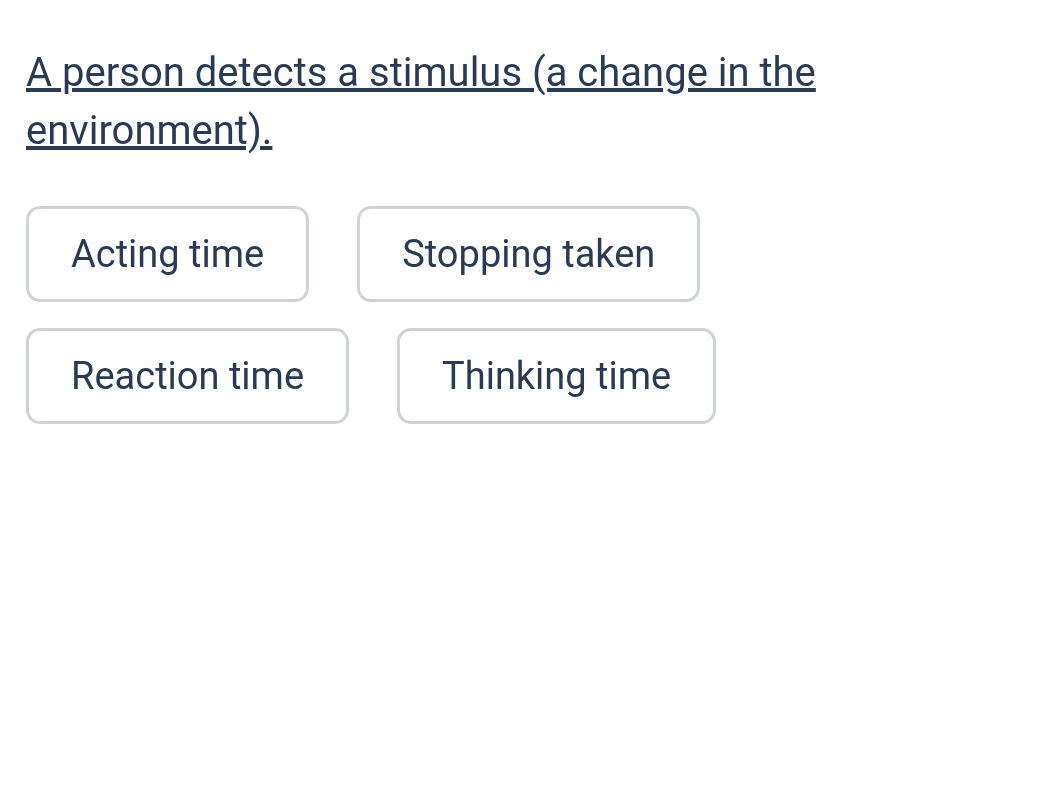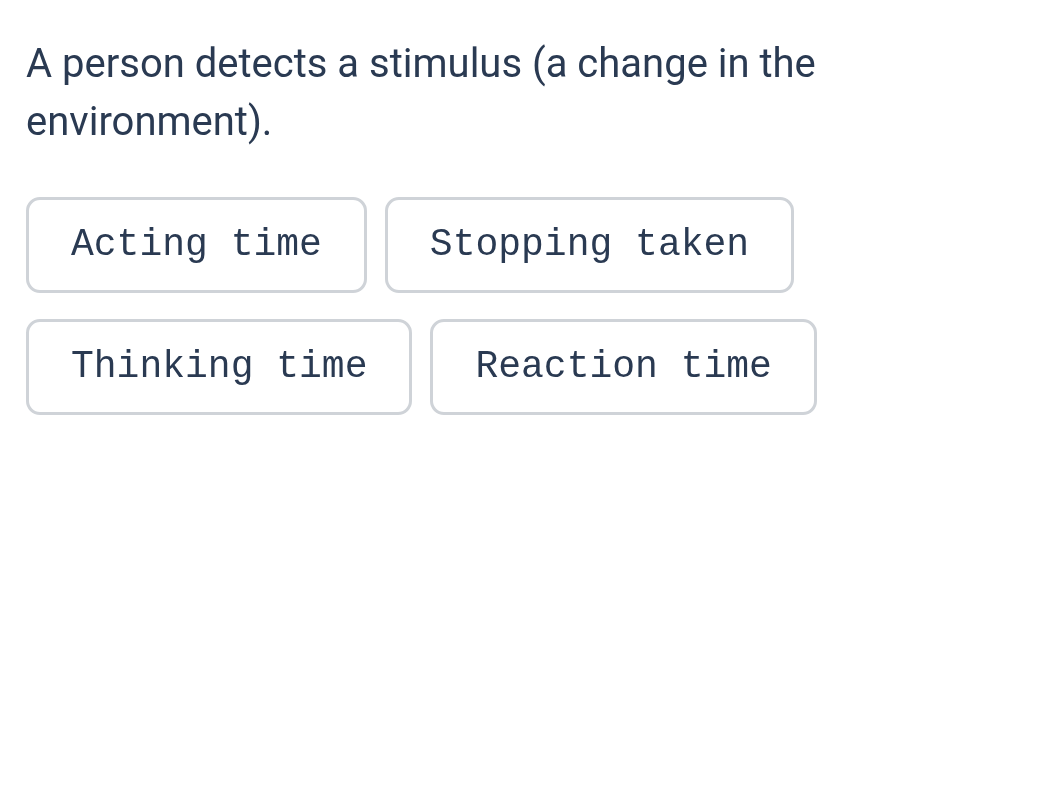--- a/index.html
+++ b/index.html
@@ -13,29 +13,29 @@
   .wrap {
     padding: 28px 26px 0 26px;
   }
   .question-text {
     color: #2a3a52;
     font-size: 40px;
     line-height: 1.45;
     font-weight: 400;
   }
   .question-text p {
-    margin: 7px 0 38px 0;
+    margin: 16px 0 38px 0;
+    text-decoration: underline;
   }
   .options {
     margin-top: 46px;
     display: flex;
     flex-wrap: wrap;
-    gap: 26px 18px;
+    gap: 26px 48px;
     align-items: flex-start;
-    font-family: Liberation Mono, monospace;
   }
   .option {
     border: 3px solid #cfd3d8;
     border-radius: 14px;
     padding: 26px 42px;
     color: #2a3a52;
     font-size: 38px;
     line-height: 1;
     font-weight: 400;
     background: #ffffff;
@@ -53,19 +53,19 @@
   </div>
 
   <div class="options">
     <div class="option">
       <span>Acting time</span>
     </div>
     <div class="option">
       <span>Stopping taken</span>
     </div>
     <div class="option">
-      <span>Thinking time</span>
+      <span>Reaction time</span>
     </div>
     <div class="option">
-      <span>Reaction time</span>
+      <span>Thinking time</span>
     </div>
   </div>
 </div>
 
 </body></html>

